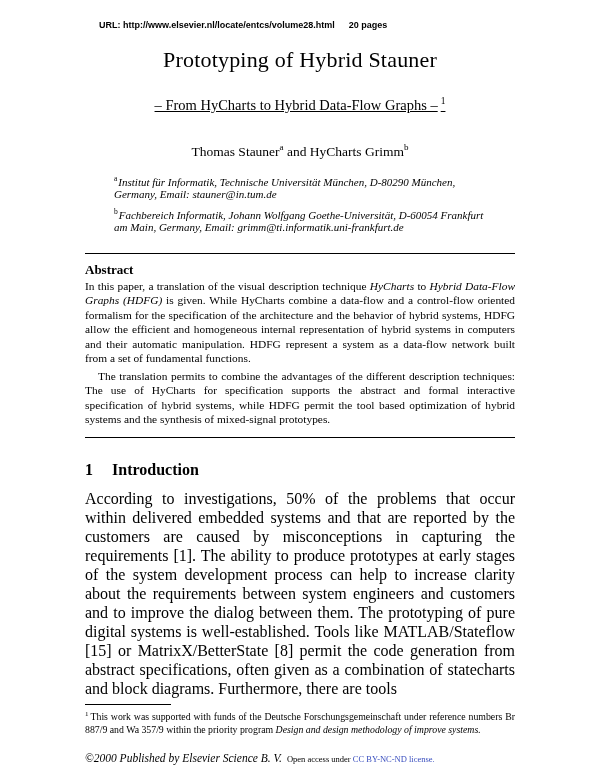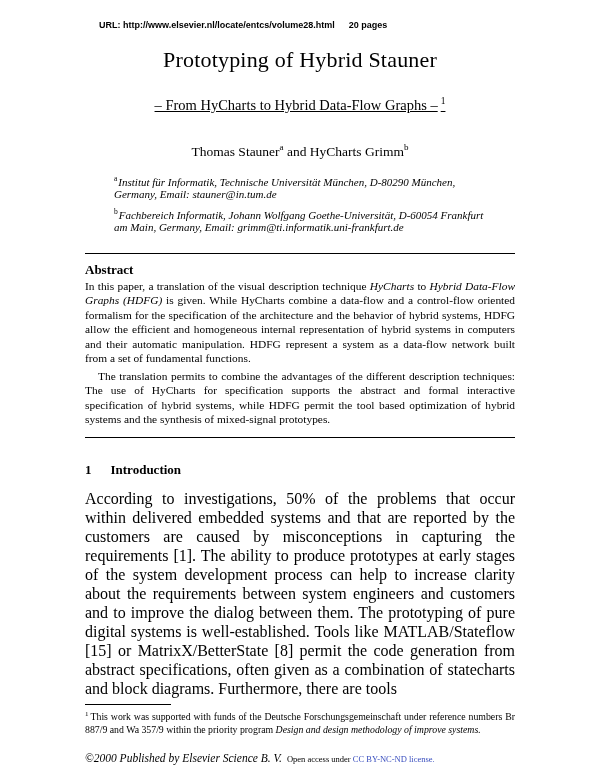--- a/index.html
+++ b/index.html
@@ -46,21 +46,21 @@
   .rule-top { margin-top: 20px; }
   .rule-bottom { margin-top: 10px; }
 
   .abstract-heading { margin-top: 8px; font-weight: 700; font-size: 13px; line-height: 15px; }
   .abstract-para {
     margin-top: 2px; font-size: 11.4px; line-height: 14.5px;
     text-align: justify;
   }
   .abstract-para.indent { margin-top: 3px; text-indent: 13px; }
 
-  .section-heading { margin-top: 22px; font-size: 13px; font-weight: 700; line-height: 19px; }
+  .section-heading { margin-top: 22px; font-size: 16px; font-weight: 700; line-height: 19px; }
   .sec-num { margin-right: 19px; }
 
   .body-para {
     margin-top: 10px; font-size: 16px; line-height: 19px;
     text-align: justify;
   }
 
   .footnote-rule { margin-top: 6px; width: 86px; height: 1px; background: #000; }
   .footnote {
     margin-top: 3px; font-size: 9.8px; line-height: 12.6px;

